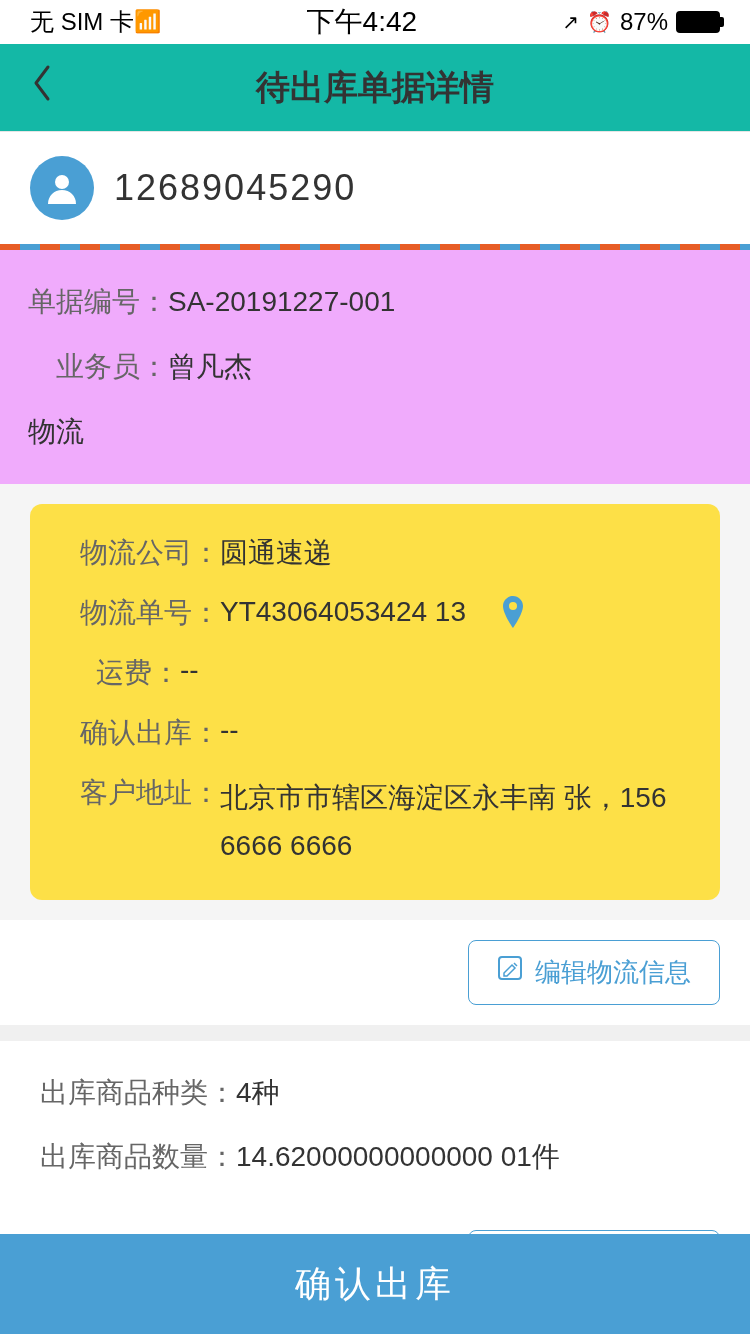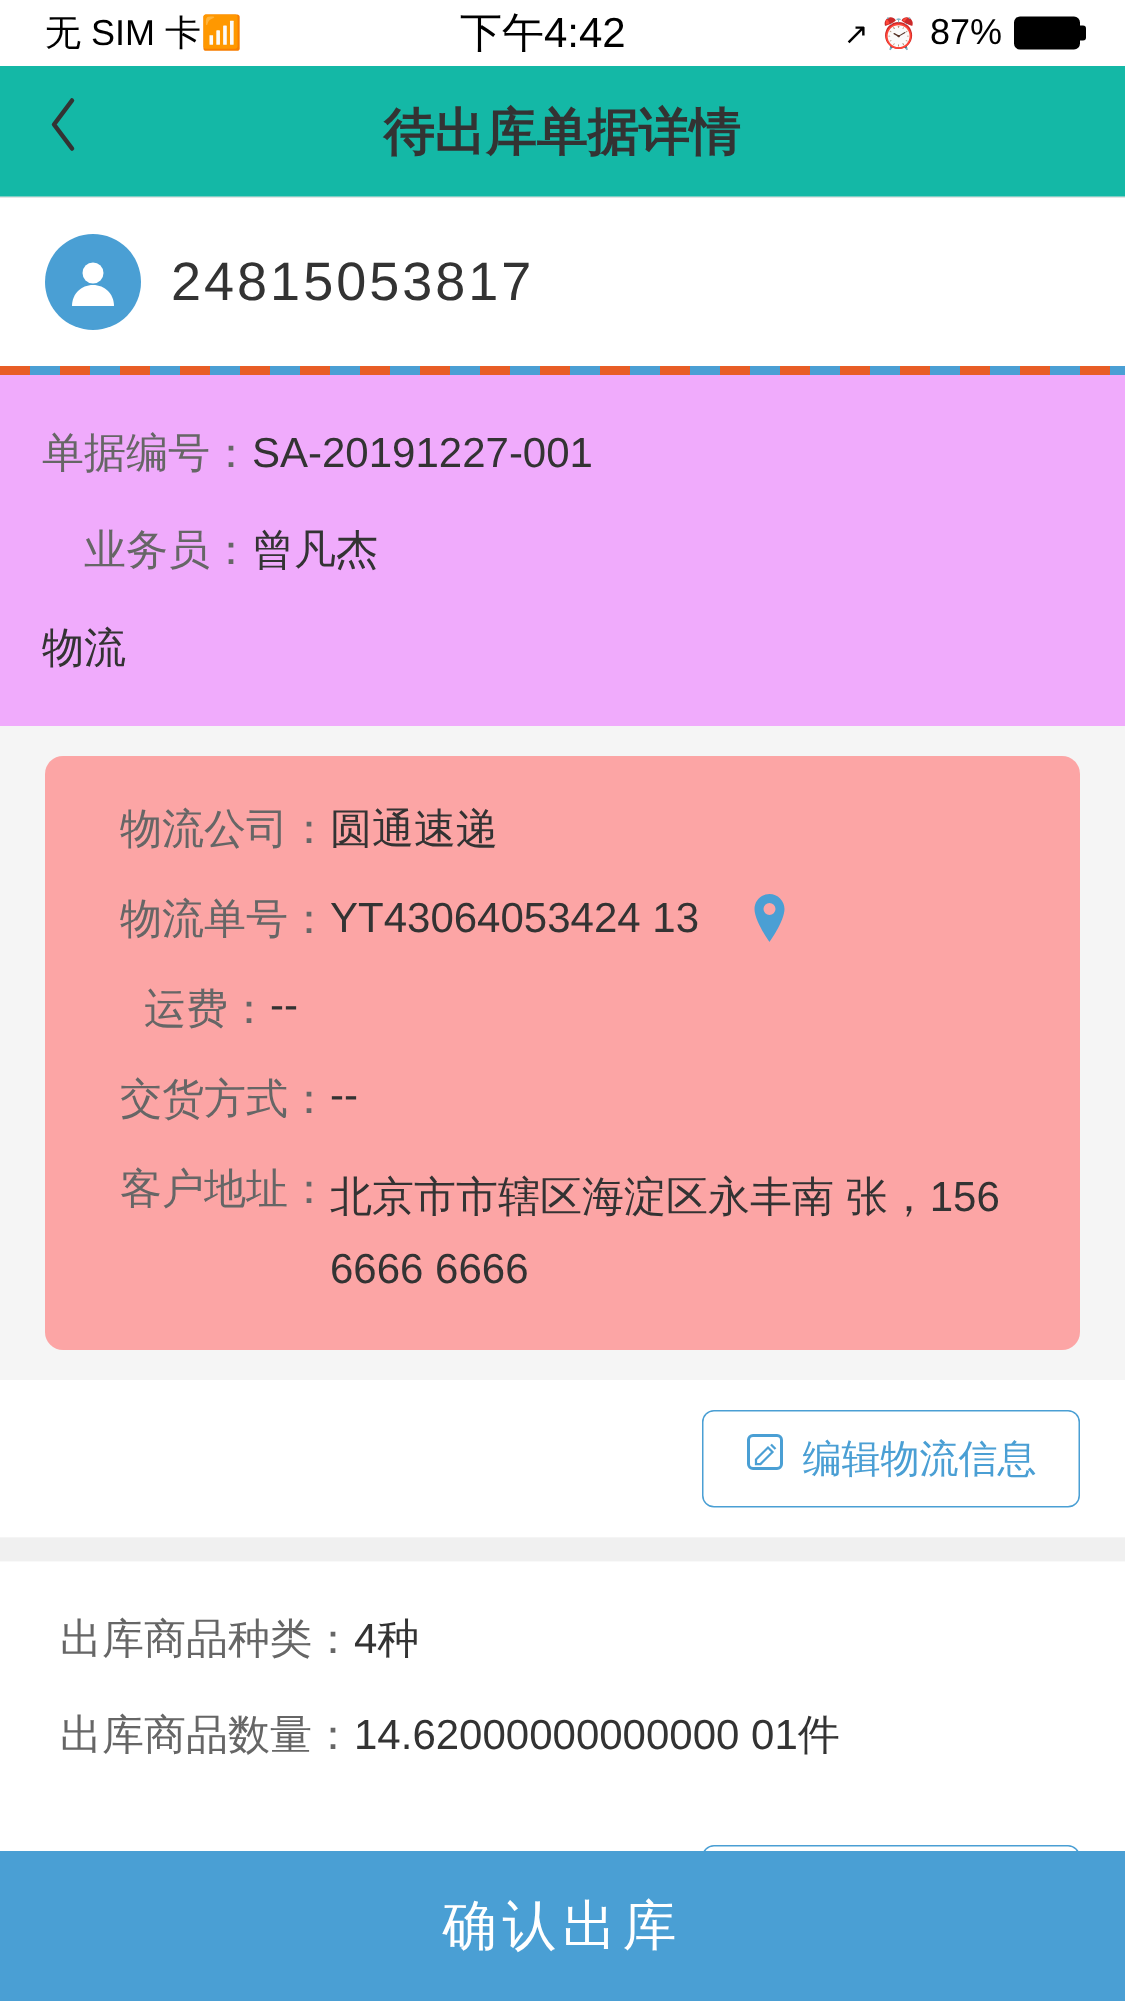--- a/index.html
+++ b/index.html
@@ -139,21 +139,21 @@
       min-width: 160px;
     }
     .info-value {
       color: #333;
       font-size: 28px;
       flex: 1;
     }
 
     
     .logistics-card {
-      background: #fca5a5;
+      background: #fde047;
       border-radius: 12px;
       padding: 30px;
       margin: 0 30px 20px;
     }
     .logistics-row {
       display: flex;
       align-items: flex-start;
       margin-bottom: 22px;
     }
     .logistics-row:last-child { margin-bottom: 0; }
@@ -280,21 +280,21 @@
     <span class="nav-title">待出库单据详情</span>
   </div>
 
   <div class="customer-header">
     <div class="avatar">
       <svg class="avatar-icon" viewBox="0 0 36 36" fill="white">
         <circle cx="18" cy="12" r="7"></circle>
         <path d="M4 34c0-8 6-14 14-14s14 6 14 14" fill="white"></path>
       </svg>
     </div>
-    <span class="customer-phone">24815053817</span>
+    <span class="customer-phone">12689045290</span>
   </div>
 
   <div class="dashed-divider"></div>
 
   <div class="info-section">
     <div class="info-row">
       <span class="info-label">单据编号：</span>
       <span class="info-value">SA-20191227-001</span>
     </div>
     <div class="info-row">
@@ -318,21 +318,21 @@
         <svg class="location-icon" viewBox="0 0 36 36" fill="#4a9fd4">
           <path d="M18 2C12.5 2 8 6.5 8 12c0 8 10 22 10 22s10-14 10-22c0-5.5-4.5-10-10-10zm0 14a4 4 0 1 1 0-8 4 4 0 0 1 0 8z"></path>
         </svg>
       </div>
     </div>
     <div class="logistics-row">
       <span class="info-label info-label-wide" style="min-width:120px;text-align:right;">运费：</span>
       <span class="info-value">--</span>
     </div>
     <div class="logistics-row">
-      <span class="info-label info-label-wide">交货方式：</span>
+      <span class="info-label info-label-wide">确认出库：</span>
       <span class="info-value">--</span>
     </div>
     <div class="logistics-row">
       <span class="info-label info-label-wide">客户地址：</span>
       <span class="info-value" style="line-height:1.7;">北京市市辖区海淀区永丰南  张，156 6666 6666</span>
     </div>
   </div>
 
   <div class="edit-btn-row">
     <button class="edit-btn">

